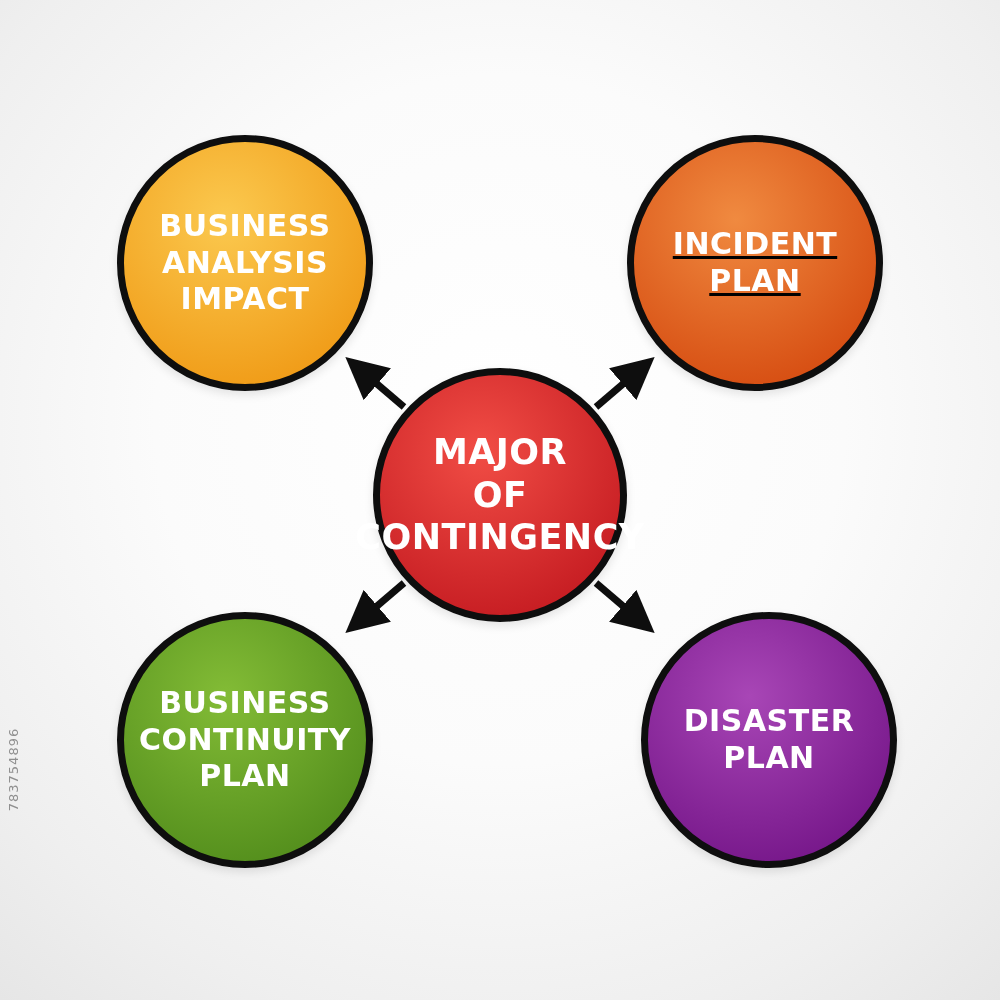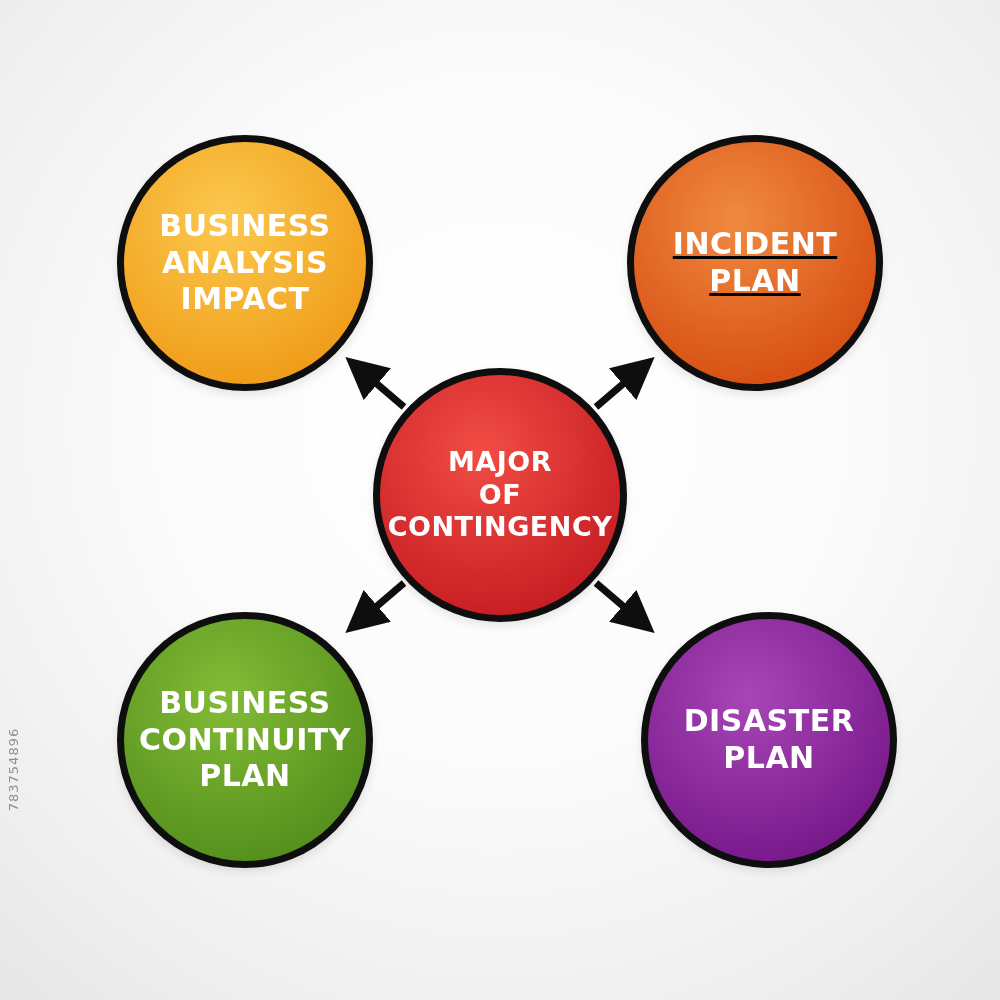--- a/index.html
+++ b/index.html
@@ -51,21 +51,21 @@
     height: 256px;
   }
   .satellite .label {
     font-size: 30px;
   }
   .center-node {
     width: 254px;
     height: 254px;
   }
   .center-node .label {
-    font-size: 27px;
+    font-size: 35px;
   }
   #node-business-impact { left: 117px; top: 135px; }
   #node-incident-response { left: 627px; top: 135px; }
   #node-center { left: 373px; top: 368px; }
   #node-business-continuity { left: 117px; top: 612px; }
   #node-disaster-recovery { left: 641px; top: 612px; }
   .watermark {
     position: absolute;
     left: -62px;
     top: 762px;

